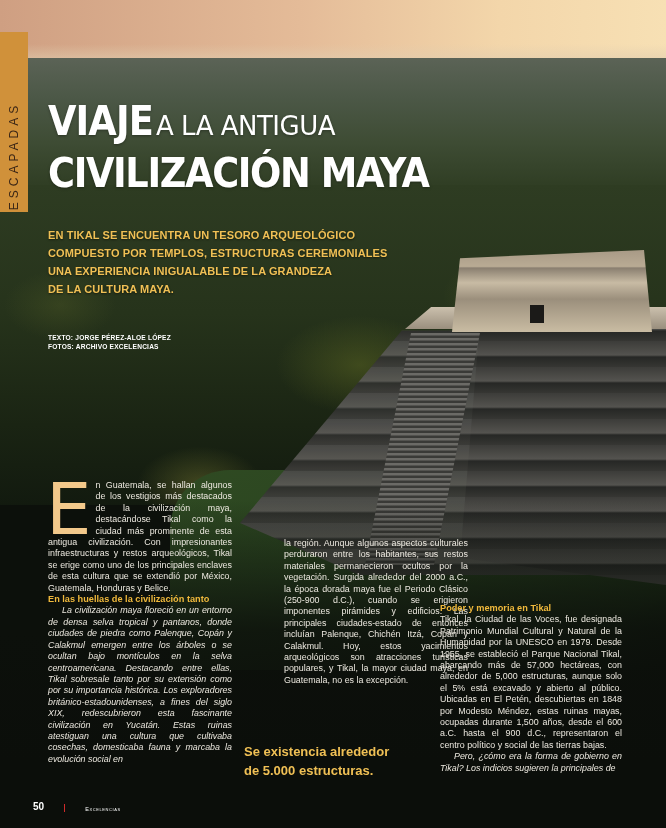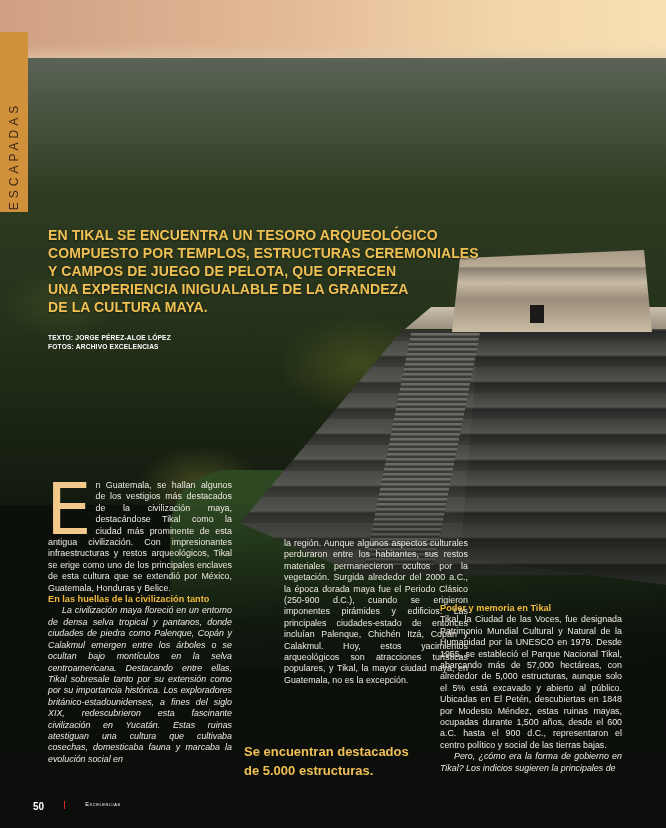--- a/index.html
+++ b/index.html
@@ -106,21 +106,21 @@
   }
   .headline .line2 {
     font-family: "DejaVu Sans", sans-serif; font-weight: bold;
     font-size: 40px; letter-spacing: -1.5px; margin-top: 2px;
     transform: scaleX(0.92); transform-origin: left; white-space: nowrap;
   }
 
   
   .deck {
     position: absolute; left: 48px; top: 226px; width: 380px;
-    color: #f0c055; font-weight: bold; font-size: 14px; line-height: 18px;
+    color: #f0c055; font-weight: bold; font-size: 11px; line-height: 18px;
     text-transform: uppercase; letter-spacing: 0.1px;
     text-shadow: 0 1px 2px rgba(0,0,0,0.5);
   }
   .deck span { display: block; white-space: nowrap; }
 
   .credits {
     position: absolute; left: 48px; top: 334px; color: #ffffff;
     font-size: 6.6px; line-height: 8.5px; font-weight: bold; letter-spacing: 0.2px;
   }
   .credits span { display: block; }
@@ -147,21 +147,21 @@
   .col3 .subhead { margin-top: 16px; }
 
   .pullquote {
     position: absolute; left: 244px; top: 742px; width: 190px;
     color: #f0c055; font-weight: bold; font-size: 13px; line-height: 19px;
   }
   .pullquote span { display: block; white-space: nowrap; }
 
   
   .folio {
-    position: absolute; left: 33px; top: 801px; display: flex; align-items: flex-start; gap: 20px;
+    position: absolute; left: 33px; top: 801px; display: flex; align-items: flex-end; gap: 20px;
     color: #fff; font-size: 10px;
   }
   .folio .num { font-weight: bold; font-size: 10px; }
   .folio .sep { width: 1px; height: 8px; background: #d02a2a; }
   .folio .mag { font-size: 5.5px; letter-spacing: 0.6px; font-variant: small-caps; }
 </style>
 </head>
 <body>
 
 <div class="page">
@@ -178,25 +178,31 @@
       <div class="pyr-platform"></div>
       <div class="pyr-temple"></div>
     </div>
     <div class="lower-dark"></div>
   </div>
 
   <div class="section-tab">
     <div class="section-tab-label">ESCAPADAS</div>
   </div>
 
+  <div class="headline">
+    <div class="line1">
+      <span class="bold1">VIAJE</span>
+      <span class="light1">A LA ANTIGUA</span>
+    </div>
+    <div class="line2">CIVILIZACIÓN MAYA</div>
+  </div>
 
   <div class="deck">
     <span>EN TIKAL SE ENCUENTRA UN TESORO ARQUEOLÓGICO</span>
     <span>COMPUESTO POR TEMPLOS, ESTRUCTURAS CEREMONIALES</span>
-    <span>Y CAMPOS DE JUEGO DE PELOTA, QUE OFRECEN</span>
     <span>UNA EXPERIENCIA INIGUALABLE DE LA GRANDEZA</span>
     <span>DE LA CULTURA MAYA.</span>
   </div>
 
   <div class="credits">
     <span>TEXTO: JORGE PÉREZ-ALOE LÓPEZ</span>
     <span>FOTOS: ARCHIVO EXCELENCIAS</span>
   </div>
 
   <div class="col col1">
@@ -206,21 +212,21 @@
     </p>
     <p class="subhead">En las huellas de la civilización tanto</p>
     <p class="indent">La civilización maya floreció en un entorno de densa selva tropical y pantanos, donde ciudades de piedra como Palenque, Copán y Calakmul emergen entre los árboles o se ocultan bajo montículos en la selva centroamericana. Destacando entre ellas, Tikal sobresale tanto por su extensión como por su importancia histórica. Los exploradores británico-estadounidenses, a fines del siglo XIX, redescubrieron esta fascinante civilización en Yucatán. Estas ruinas atestiguan una cultura que cultivaba cosechas, domesticaba fauna y marcaba la evolución social en</p>
   </div>
 
   <div class="col col2">
     <p>la región. Aunque algunos aspectos culturales perduraron entre los habitantes, sus restos materiales permanecieron ocultos por la vegetación. Surgida alrededor del 2000 a.C., la época dorada maya fue el Periodo Clásico (250-900 d.C.), cuando se erigieron imponentes pirámides y edificios. Las principales ciudades-estado de entonces incluían Palenque, Chichén Itzá, Copán y Calakmul. Hoy, estos yacimientos arqueológicos son atracciones turísticas populares, y Tikal, la mayor ciudad maya, en Guatemala, no es la excepción.</p>
   </div>
 
   <div class="pullquote">
-    <span>Se encuentran destacados</span>
+    <span>Se existencia alrededor</span>
     <span>de 5.000 estructuras.</span>
   </div>
 
   <div class="col col3">
     <p class="subhead">Poder y memoria en Tikal</p>
     <p>Tikal, la Ciudad de las Voces, fue designada Patrimonio Mundial Cultural y Natural de la Humanidad por la UNESCO en 1979. Desde 1955, se estableció el Parque Nacional Tikal, abarcando más de 57,000 hectáreas, con alrededor de 5,000 estructuras, aunque solo el 5% está excavado y abierto al público. Ubicadas en El Petén, descubiertas en 1848 por Modesto Méndez, estas ruinas mayas, ocupadas durante 1,500 años, desde el 600 a.C. hasta el 900 d.C., representaron el centro político y social de las tierras bajas.</p>
     <p class="indent">Pero, ¿cómo era la forma de gobierno en Tikal? Los indicios sugieren la principales de</p>
   </div>
 
   <div class="folio">

